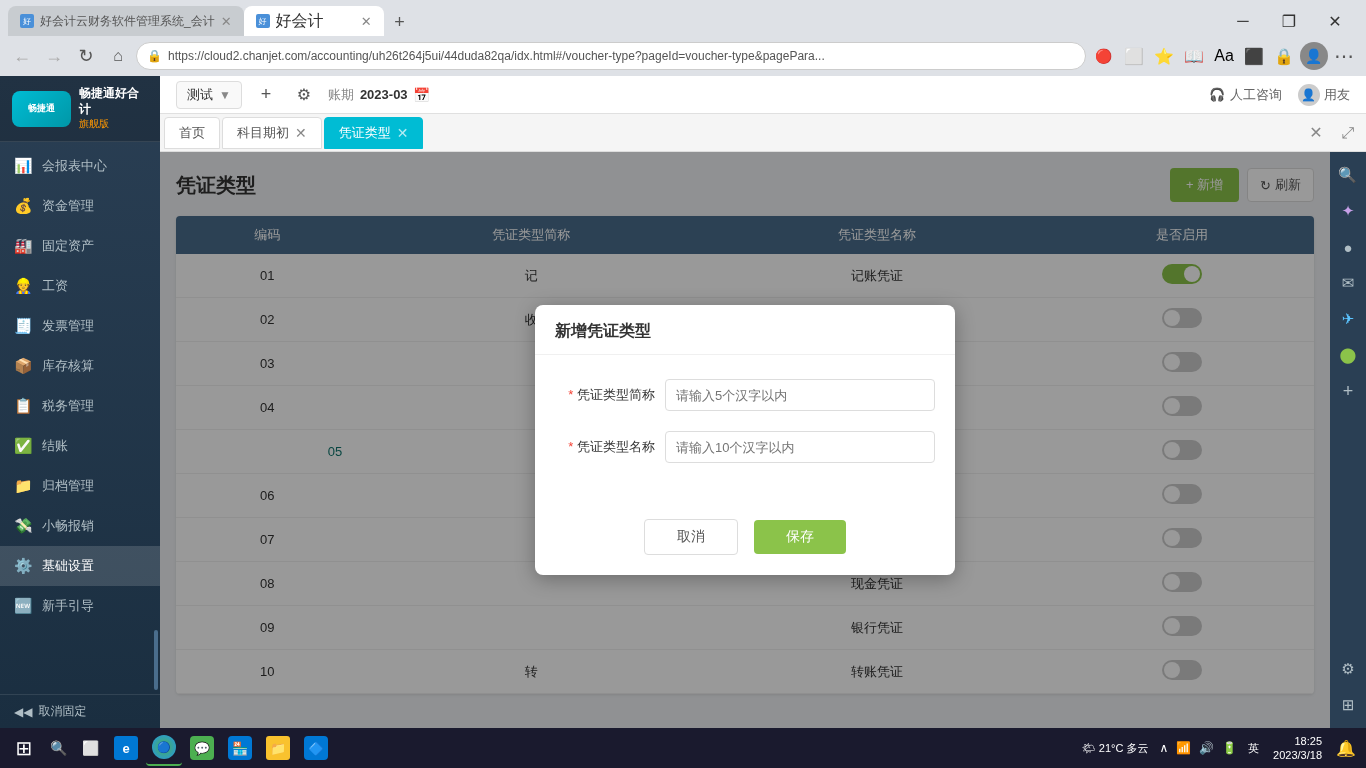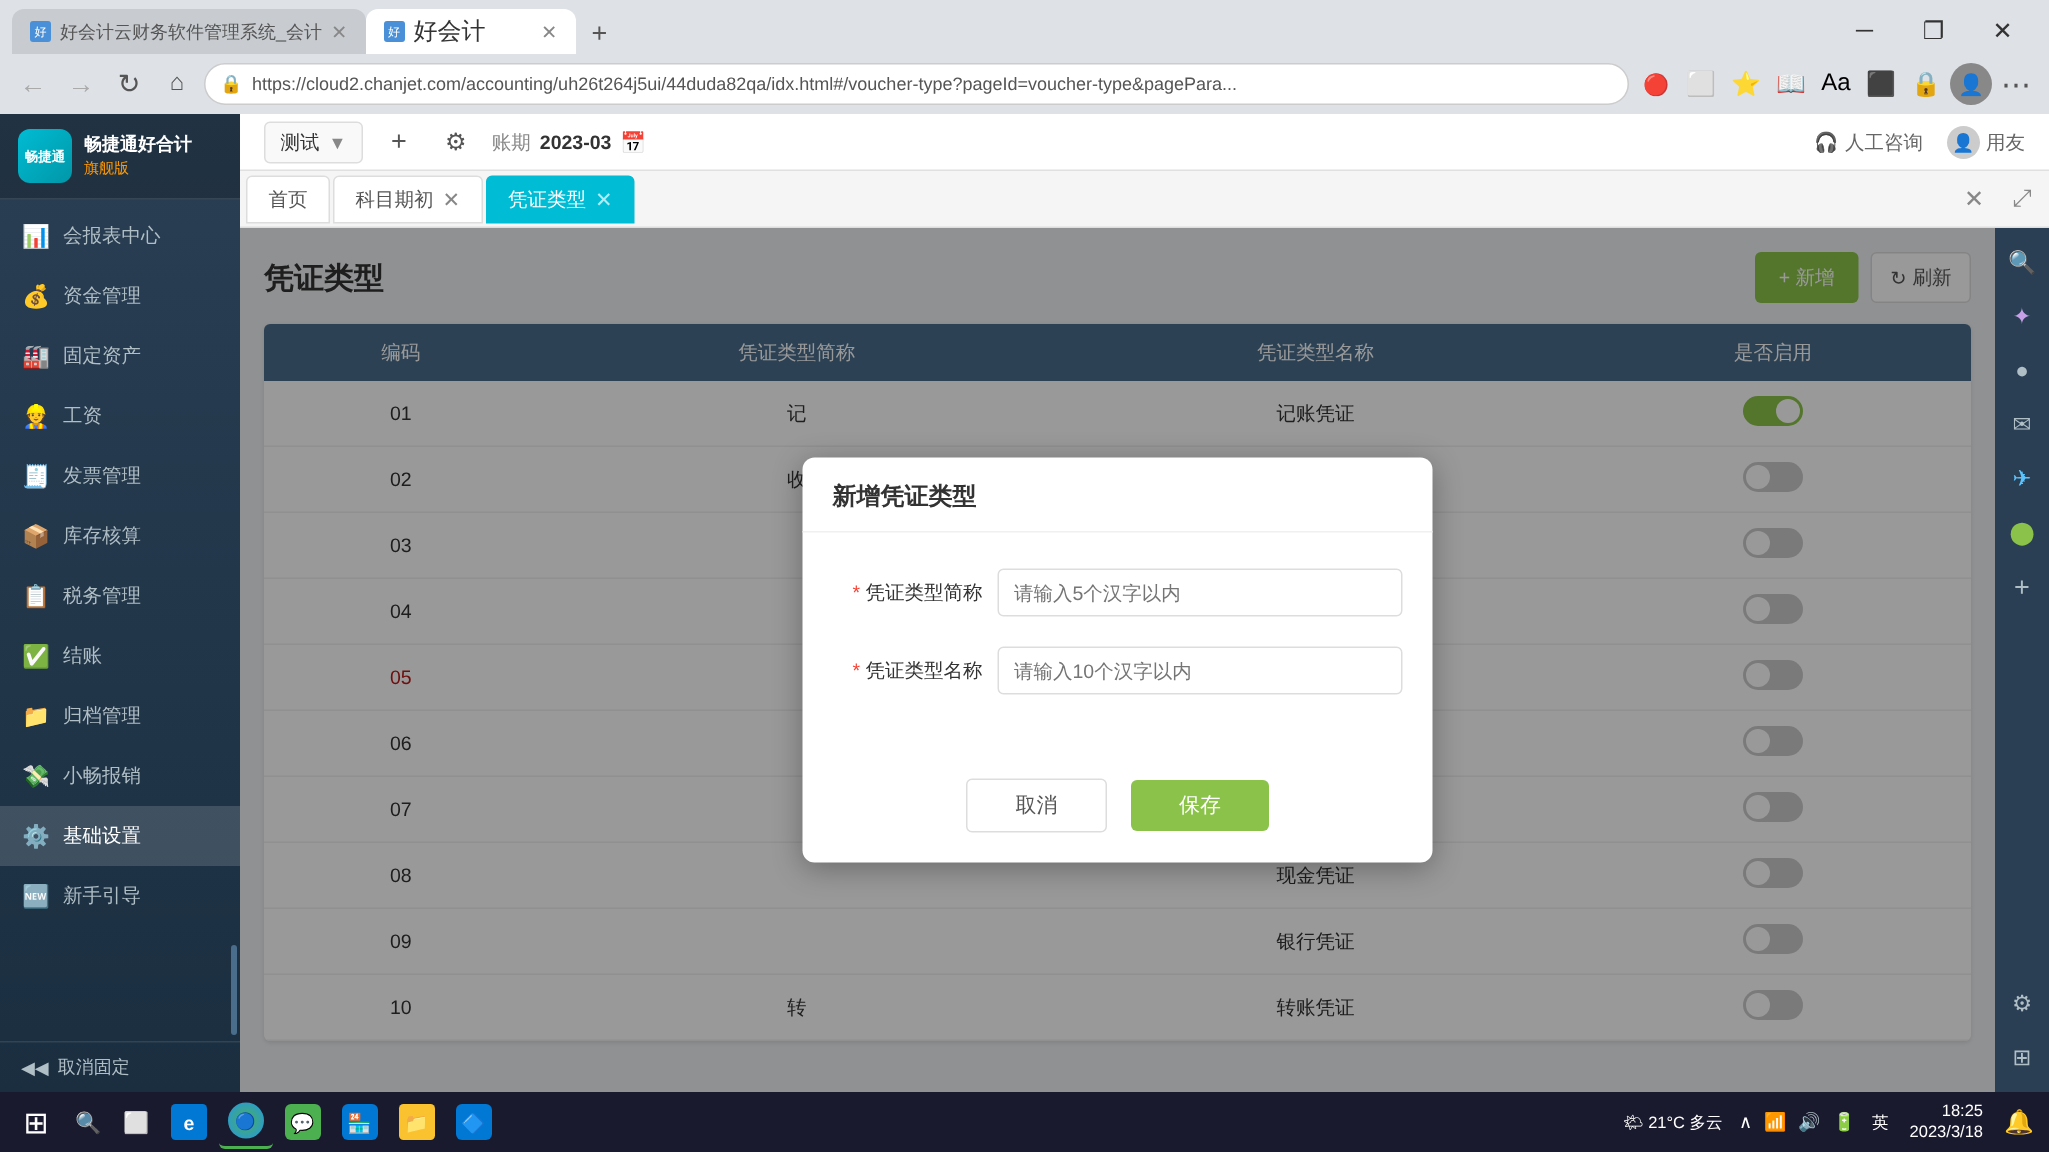--- a/index.html
+++ b/index.html
@@ -51,21 +51,21 @@
       <div style="width:28px;height:28px;border-radius:50%;background:#888;display:flex;align-items:center;justify-content:center;color:white;font-size:14px;cursor:pointer;">👤</div>
       <div style="width:28px;height:28px;display:flex;align-items:center;justify-content:center;font-size:20px;cursor:pointer;color:#555;">⋯</div>
     </div>
   </div>
 </div>
 
 <div style="display:flex;height:652px;">
 
   <div style="width:160px;background:linear-gradient(180deg,#2a3f54 0%,#1a2e40 100%);display:flex;flex-direction:column;flex-shrink:0;">
     <div style="padding:10px 12px;background:rgba(0,0,0,0.2);display:flex;align-items:center;gap:8px;border-bottom:1px solid rgba(255,255,255,0.1);">
-      <div style="width:36px;height:36px;background:linear-gradient(135deg,#00bcd4,#0097a7);border-radius:8px;display:flex;align-items:center;justify-content:center;color:white;font-size:9px;font-weight:bold;flex-shrink:0;">畅捷通</div>
+      <div style="width:59px;height:36px;background:linear-gradient(135deg,#00bcd4,#0097a7);border-radius:8px;display:flex;align-items:center;justify-content:center;color:white;font-size:9px;font-weight:bold;flex-shrink:0;">畅捷通</div>
       <div>
         <div style="color:white;font-size:12px;font-weight:bold;line-height:1.3;">畅捷通好合计</div>
         <div style="color:#ff9800;font-size:10px;">旗舰版</div>
       </div>
     </div>
     <div style="flex:1;overflow-y:auto;padding:4px 0;" id="sidebar-nav">
         <div style="display: flex; align-items: center; gap: 8px; padding: 10px 14px; color: rgb(176, 190, 197); cursor: pointer; font-size: 13px; background: transparent;">
           <span style="width:20px;height:20px;display:flex;align-items:center;justify-content:center;font-size:15px;flex-shrink:0;">📊</span>
           <span>会报表中心</span>
         </div>
@@ -214,21 +214,21 @@
               </tr>
               <tr style="border-bottom: 1px solid rgb(240, 240, 240);">
                 <td style="padding: 10px 16px; text-align: center; font-size: 13px; color: rgb(51, 51, 51);">04</td>
                 <td style="padding: 10px 16px; text-align: center; font-size: 13px; color: rgb(51, 51, 51);"></td>
                 <td style="padding: 10px 16px; text-align: center; font-size: 13px; color: rgb(51, 51, 51);">收款凭证</td>
                 <td style="padding: 10px 16px; text-align: center;"><div style="width: 40px; height: 20px; border-radius: 10px; position: relative; cursor: pointer; display: inline-flex; align-items: center; background: rgb(204, 204, 204);">
                     <div style="width: 16px; height: 16px; background: white; border-radius: 50%; position: absolute; left: 2px;"></div>
                   </div></td>
               </tr>
               <tr style="border-bottom: 1px solid rgb(240, 240, 240);">
-                <td style="padding: 10px 16px; text-align: center; font-size: 13px; color: #b91c1c;">05</td>
+                <td style="padding: 10px 16px; text-align: right; font-size: 13px; color: #0f766e;">05</td>
                 <td style="padding: 10px 16px; text-align: center; font-size: 13px; color: rgb(51, 51, 51);"></td>
                 <td style="padding: 10px 16px; text-align: center; font-size: 13px; color: rgb(51, 51, 51);">付款凭证</td>
                 <td style="padding: 10px 16px; text-align: center;"><div style="width: 40px; height: 20px; border-radius: 10px; position: relative; cursor: pointer; display: inline-flex; align-items: center; background: rgb(204, 204, 204);">
                     <div style="width: 16px; height: 16px; background: white; border-radius: 50%; position: absolute; left: 2px;"></div>
                   </div></td>
               </tr>
               <tr style="border-bottom: 1px solid rgb(240, 240, 240);">
                 <td style="padding: 10px 16px; text-align: center; font-size: 13px; color: rgb(51, 51, 51);">06</td>
                 <td style="padding: 10px 16px; text-align: center; font-size: 13px; color: rgb(51, 51, 51);"></td>
                 <td style="padding: 10px 16px; text-align: center; font-size: 13px; color: rgb(51, 51, 51);">收款凭证</td>

